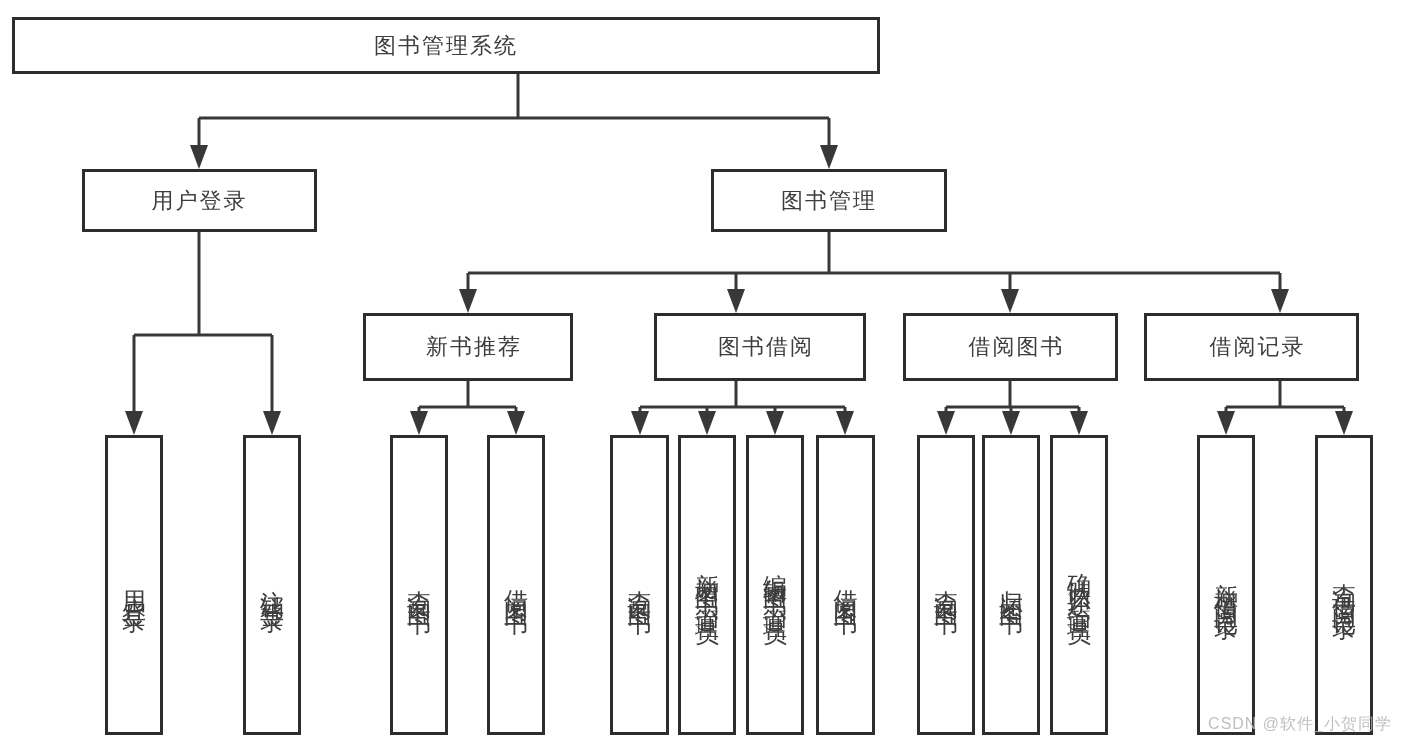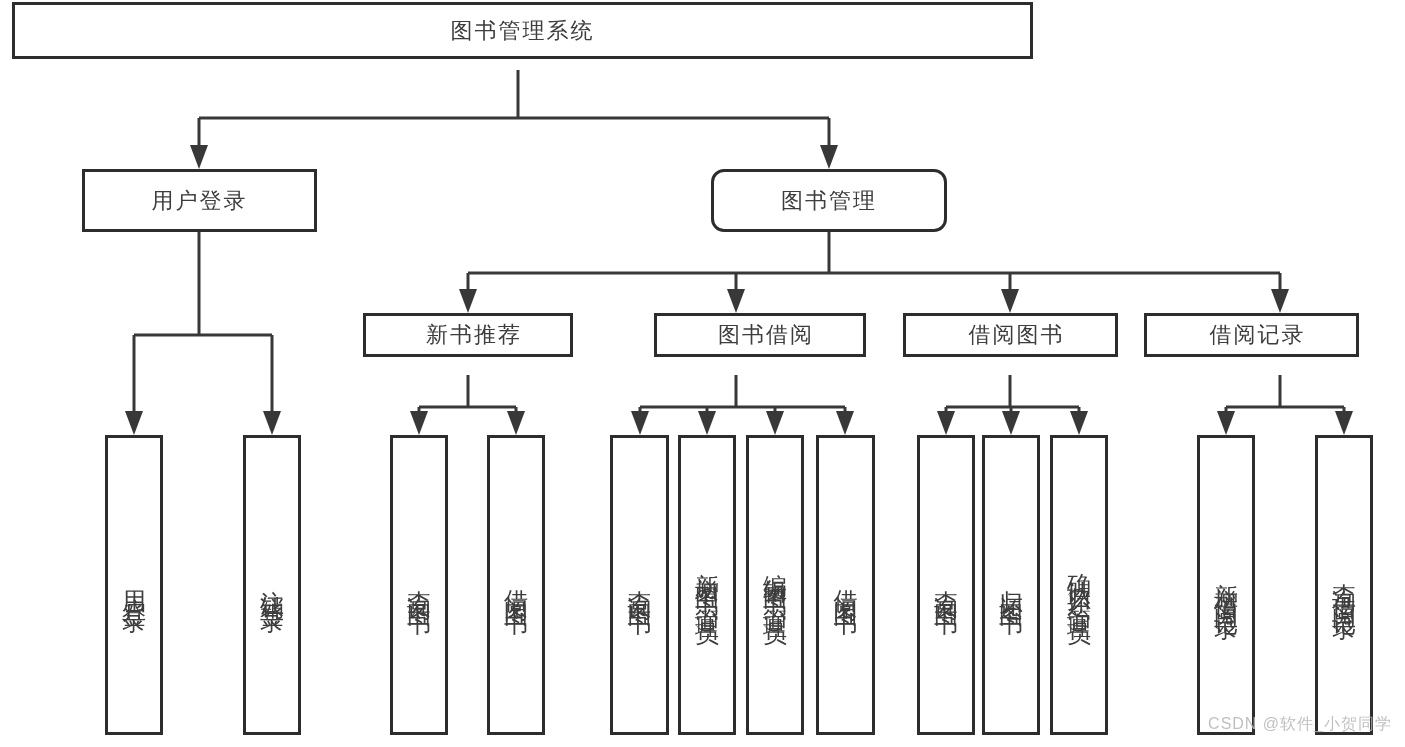--- a/index.html
+++ b/index.html
@@ -46,21 +46,21 @@
     writing-mode:vertical-rl;
     text-orientation:mixed;
     font-size:24px;
     letter-spacing:7px;
     line-height:1;
     top:435px;
     width:58px;
     height:300px;
   }
   .lvl1{top:169px;height:63px;}
-  .lvl2{top:313px;height:44px;padding-left:12px;}
+  .lvl2{top:313px;height:68px;padding-left:12px;}
   #watermark{
     position:absolute;
     top:714px;
     right:13px;
     font-size:16px;
     letter-spacing:1px;
     color:var(--watermark);
     opacity:.85;
     z-index:2;
     white-space:nowrap;
@@ -126,24 +126,24 @@
       <polygon points="1070,411 1088,411 1079,435"></polygon>
 
     <line x1="1280" y1="375" x2="1280" y2="407"></line>
     <line x1="1226" y1="407" x2="1344" y2="407"></line>
     <line x1="1226" y1="407" x2="1226" y2="412"></line>
       <polygon points="1217,411 1235,411 1226,435"></polygon>
     <line x1="1344" y1="407" x2="1344" y2="412"></line>
       <polygon points="1335,411 1353,411 1344,435"></polygon>
   </svg>
 
-  <div class="box" style="left:12px;top:2px;width:1021px;height:57px;">图书管理系统</div>
+  <div class="box" style="left:12px;top:17px;width:868px;height:57px;">图书管理系统</div>
 
   <div class="box lvl1" style="left:82px;width:235px;">用户登录</div>
-  <div class="box lvl1" style="left:711px;width:236px;border-radius:13px;">图书管理</div>
+  <div class="box lvl1" style="left:711px;width:236px;">图书管理</div>
 
   <div class="box lvl2" style="left:363px;width:210px;">新书推荐</div>
   <div class="box lvl2" style="left:630px;width:212px;margin-left:24px;">图书借阅</div>
   <div class="box lvl2" style="left:903px;width:215px;">借阅图书</div>
   <div class="box lvl2" style="left:1144px;width:215px;">借阅记录</div>
 
   <div class="box leaf" style="left:105px;">用户登录</div>
   <div class="box leaf" style="left:243px;">注销登录</div>
 
   <div class="box leaf" style="left:390px;">查询图书</div>

